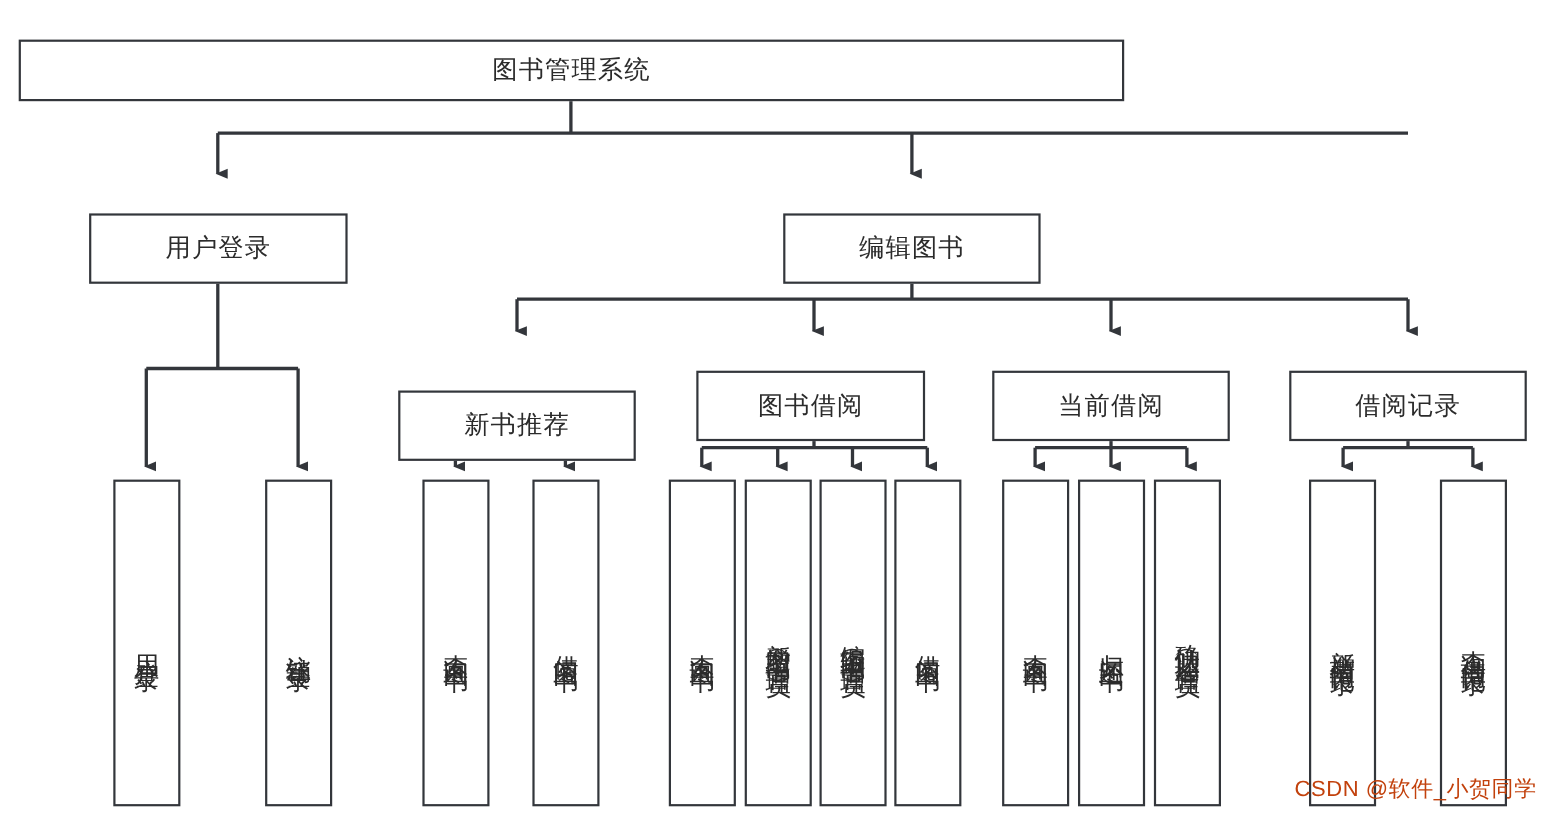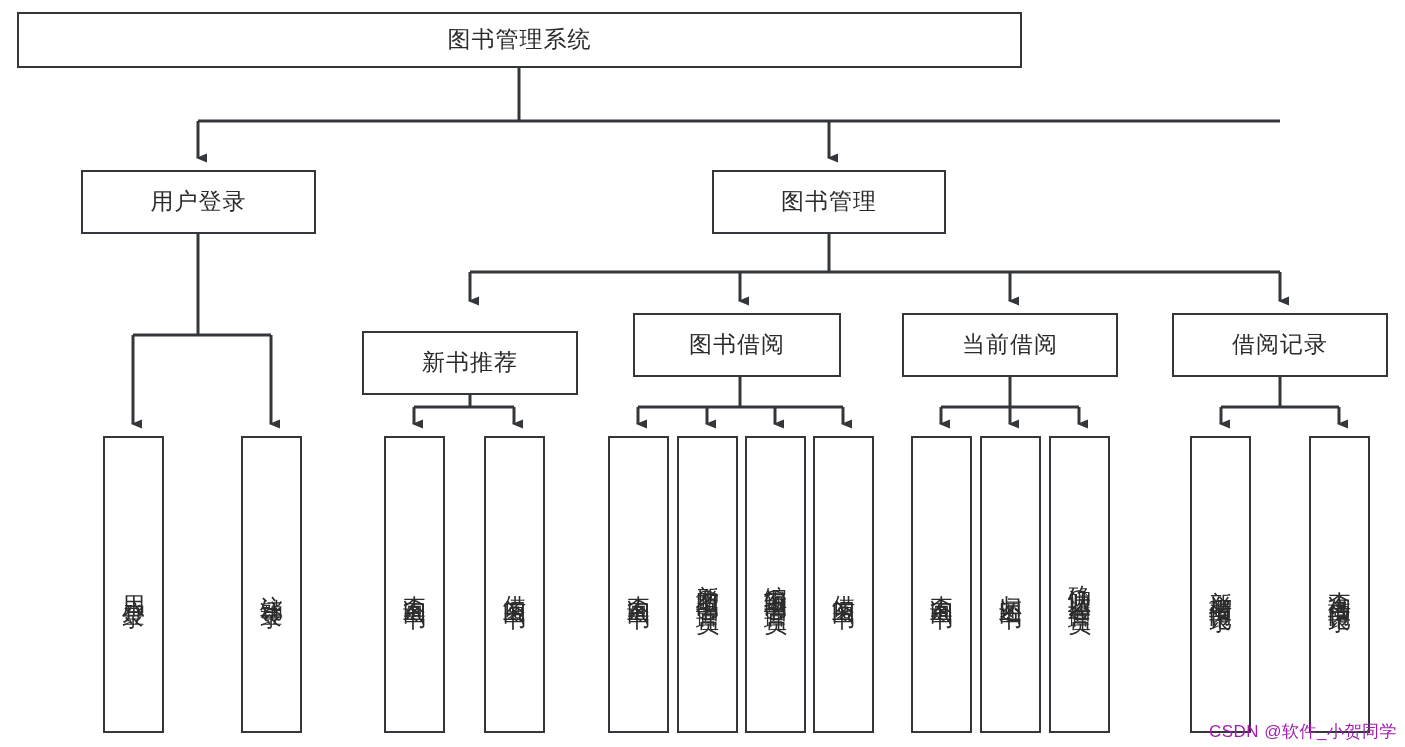--- a/index.html
+++ b/index.html
@@ -31,43 +31,44 @@
     color: #2b2b2b;
     display: flex;
     align-items: center;
     justify-content: center;
     z-index: 2;
   }
   .node.horiz {
     font-size: 23px;
     letter-spacing: 1px;
     line-height: 1.1;
+    margin-top: 24px;
   }
   .node.vert {
     writing-mode: vertical-rl;
     text-orientation: upright;
     font-size: 23px;
     line-height: 1.25;
     letter-spacing: 4px;
     padding-top: 4px;
     padding-bottom: 4px;
   }
   .node.vert .lbl {
     writing-mode: vertical-rl;
     text-orientation: upright;
     display: block;
     white-space: nowrap;
     text-align: center;
   }
   .watermark {
     position: absolute;
     right: 8px;
-    bottom: 4px;
-    font-size: 17px;
-    color: #a21caf;
+    bottom: 16px;
+    font-size: 20px;
+    color: #c2410c;
     letter-spacing: 0.5px;
     z-index: 3;
     white-space: nowrap;
   }
 </style>
 </head>
 <body>
 
 <div id="canvas">
 
@@ -122,21 +123,21 @@
   </svg>
 
   <div class="node horiz" style="left:17px; top:12px; width:1005px; height:56px;">
     <span>图书管理系统</span>
   </div>
 
   <div class="node horiz" style="left:81px; top:170px; width:235px; height:64px;">
     <span>用户登录</span>
   </div>
   <div class="node horiz" style="left:712px; top:170px; width:234px; height:64px;">
-    <span>图书管理</span>
+    <span>编辑图书</span>
   </div>
 
   <div class="node horiz" style="left:362px; top:331px; width:216px; height:64px;">
     <span>新书推荐</span>
   </div>
   <div class="node horiz" style="left:633px; top:313px; width:208px; height:64px;">
     <span>图书借阅</span>
   </div>
   <div class="node horiz" style="left:1172px; top:313px; width:216px; height:64px;">
     <span>借阅记录</span>

